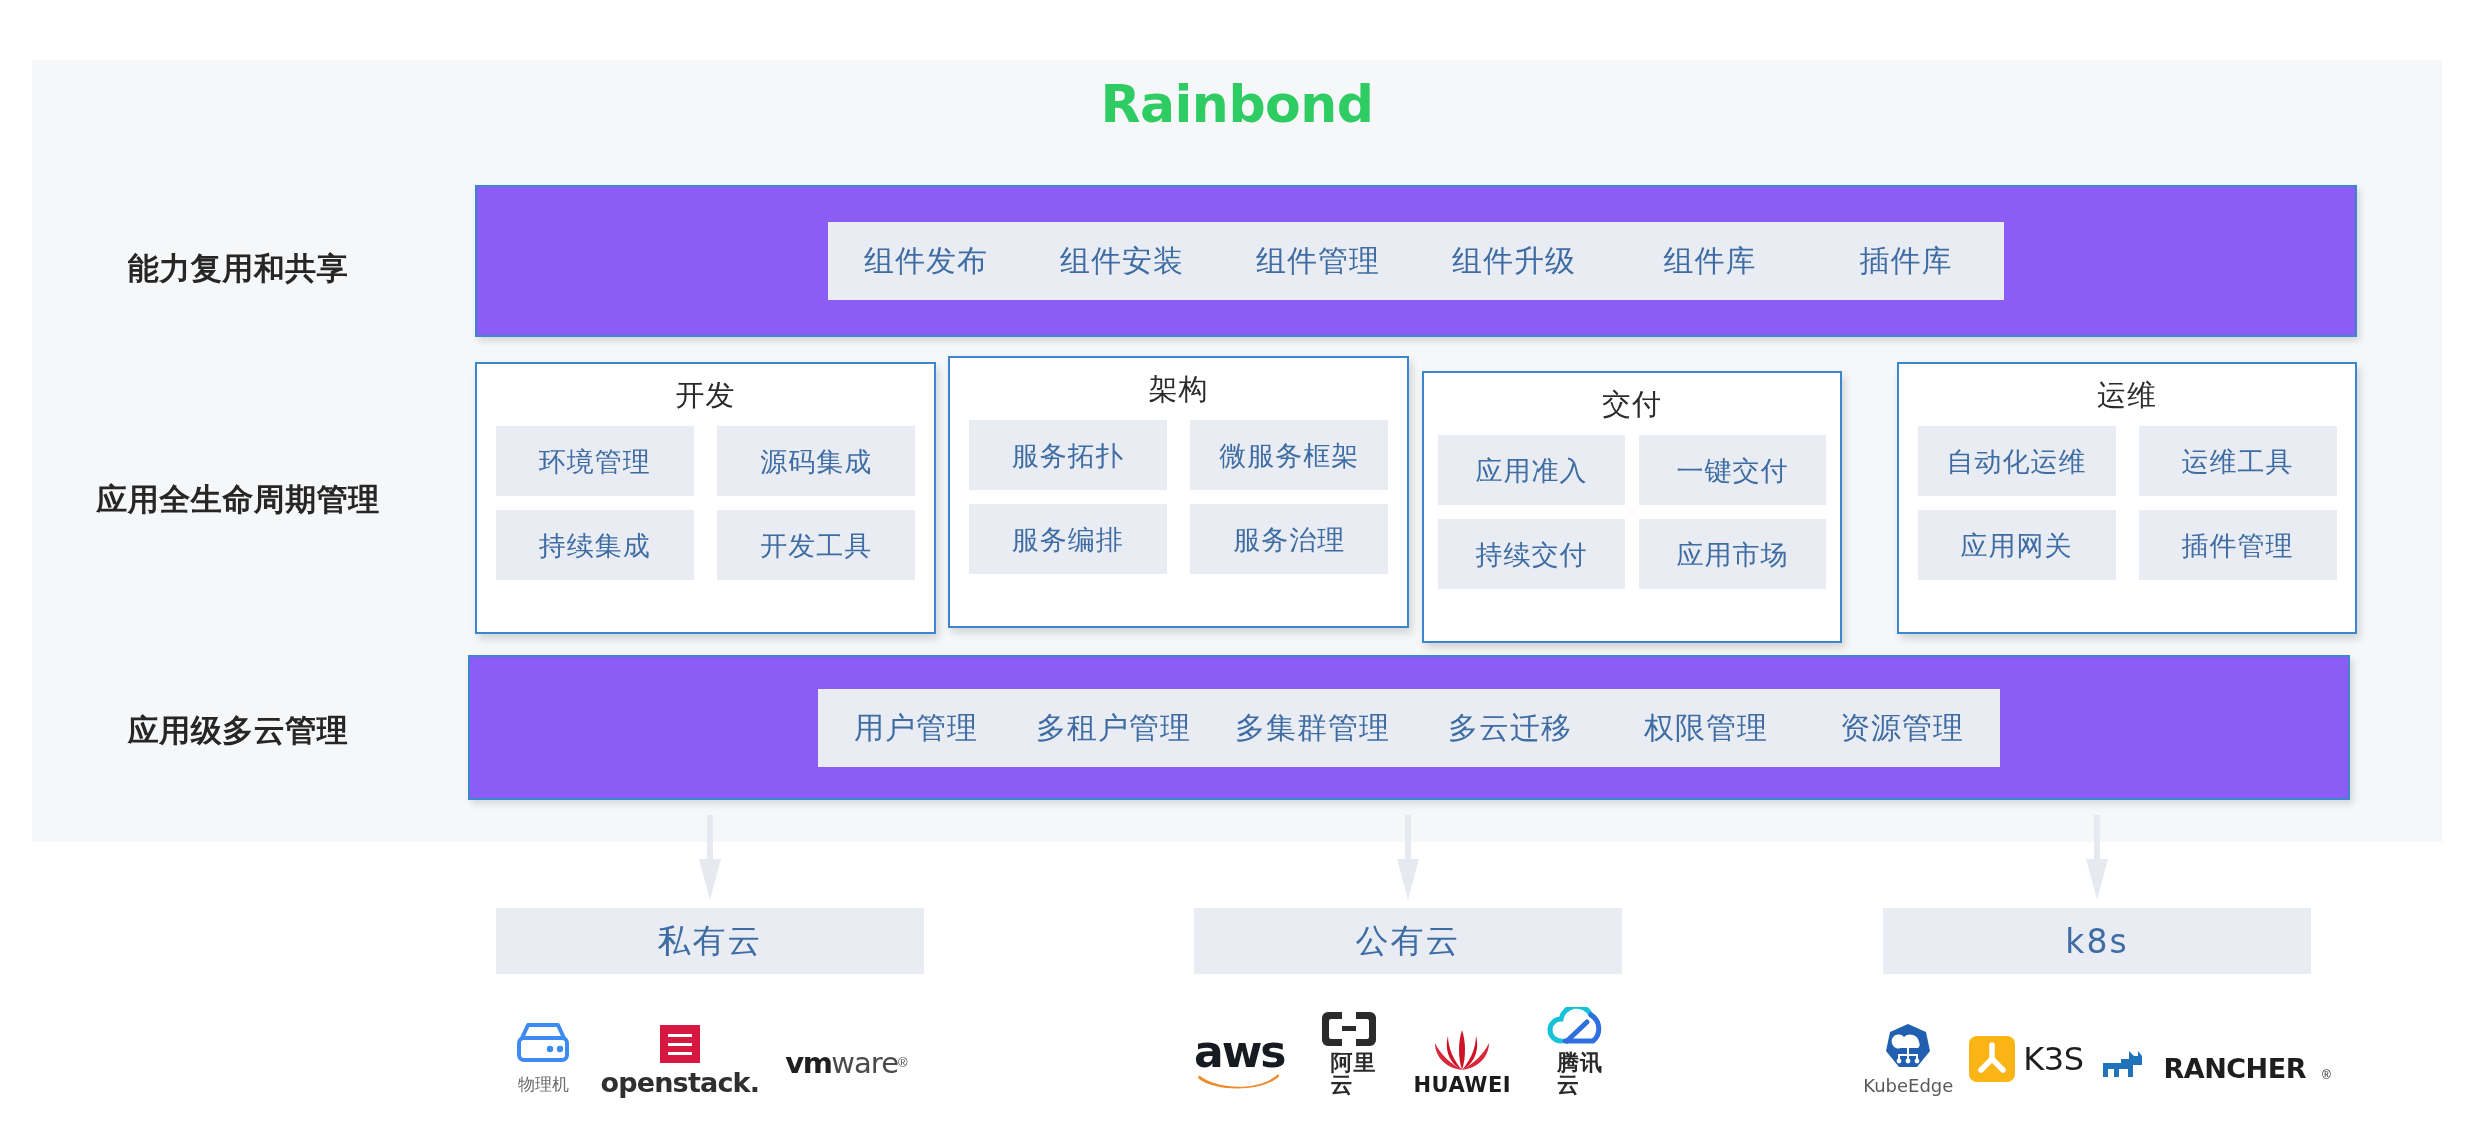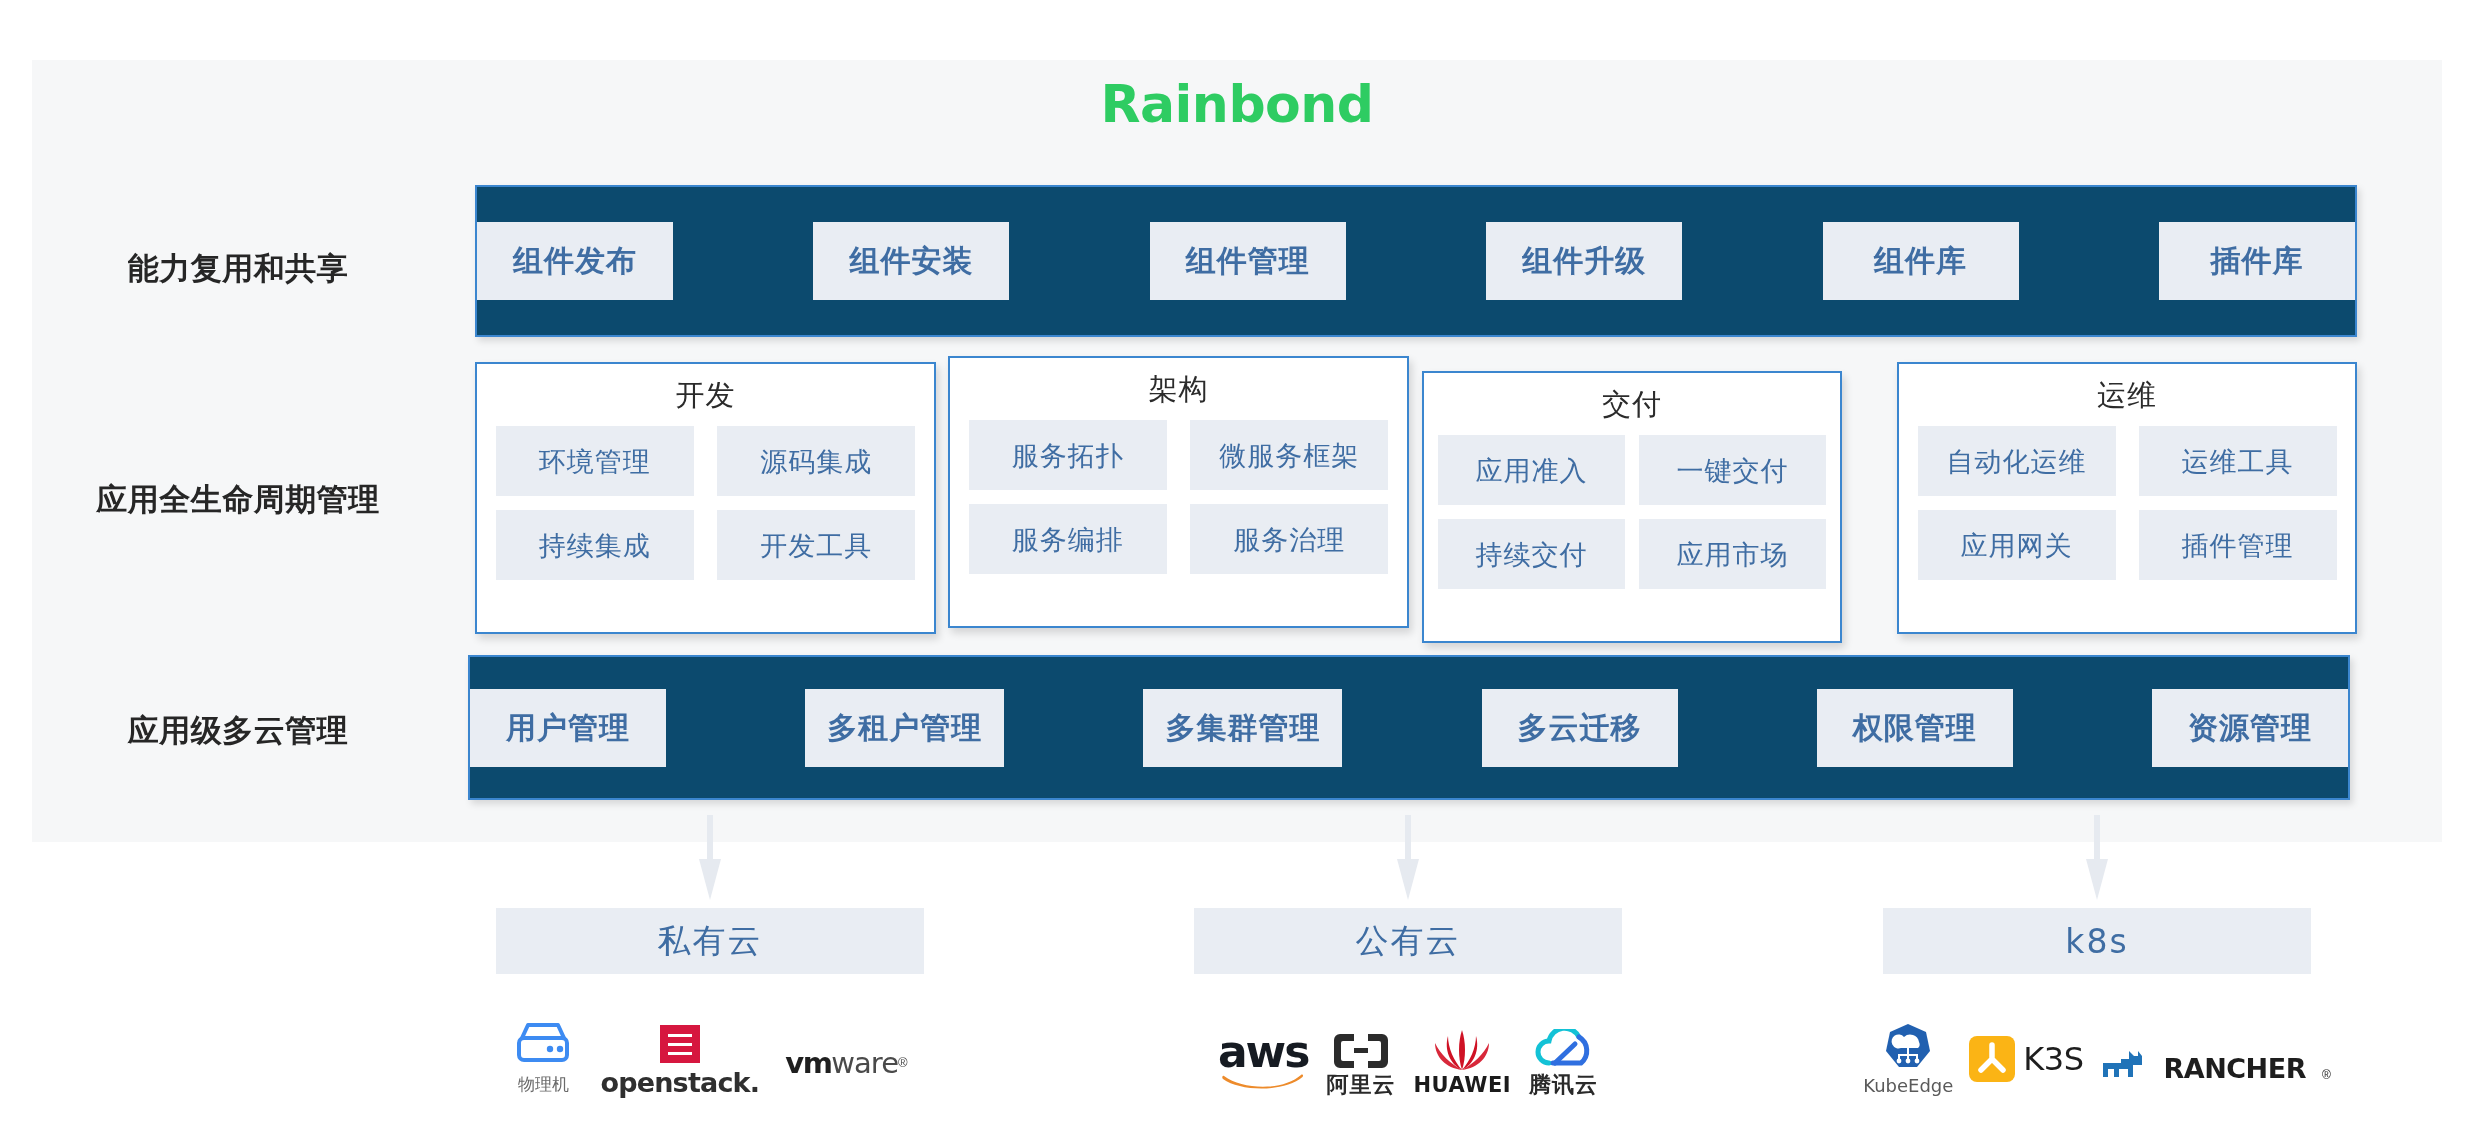--- a/index.html
+++ b/index.html
@@ -50,28 +50,27 @@
     font-family: "DejaVu Sans", "Liberation Sans", sans-serif;
     letter-spacing: 0.5px;
   }
   #label-row1 { left: 28px; top: 248px; }
   #label-row2 { left: 28px; top: 479px; }
   #label-row3 { left: 28px; top: 710px; }
 
   
   .band {
     position: absolute;
-    background: #0c4a6e;
+    background: #8b5cf6;
     border: 2px solid #3b86cf;
     box-shadow: 3px 4px 7px rgba(0,0,0,0.13);
     box-sizing: border-box;
     display: flex;
     align-items: center;
-    justify-content: space-between;
-    font-weight: bold;
+    justify-content: center;
   }
   #band-reuse {
     left: 475px;
     top: 185px;
     width: 1882px;
     height: 152px;
   }
   #band-multicloud {
     left: 468px;
     top: 655px;
@@ -187,21 +186,21 @@
     margin-top: 3px;
     font-family: "DejaVu Sans", "Liberation Sans", sans-serif;
   }
 
   
   .wm { font-family: "DejaVu Sans", "Liberation Sans", sans-serif; line-height: 1; }
   .wm-openstack { font-size: 27px; font-weight: bold; color: #2f2f2f; letter-spacing: -0.8px; }
   .wm-vmware-b { font-size: 29px; font-weight: bold; color: #1f1f1f; letter-spacing: -1.5px; }
   .wm-vmware-l { font-size: 29px; font-weight: normal; color: #4a4a4a; letter-spacing: -1px; }
   .wm-huawei { font-size: 21px; font-weight: bold; color: #1b1b1b; letter-spacing: 0.5px; }
-  .wm-cnlabel { font-size: 22px; font-weight: bold; color: #2a2a2a; letter-spacing: 1px; }
+  .wm-cnlabel { font-size: 22px; font-weight: bold; color: #2a2a2a; letter-spacing: 1px; margin-left: 28px; }
   .wm-k3s { font-size: 32px; font-weight: normal; color: #1e1e1e; letter-spacing: -0.5px; }
   .wm-rancher { font-size: 27px; font-weight: bold; color: #1e1e1e; letter-spacing: -0.5px; }
 </style>
 </head>
 <body>
 
 <div id="panel"></div>
 
 <div id="brand">Rainbond</div>
 

